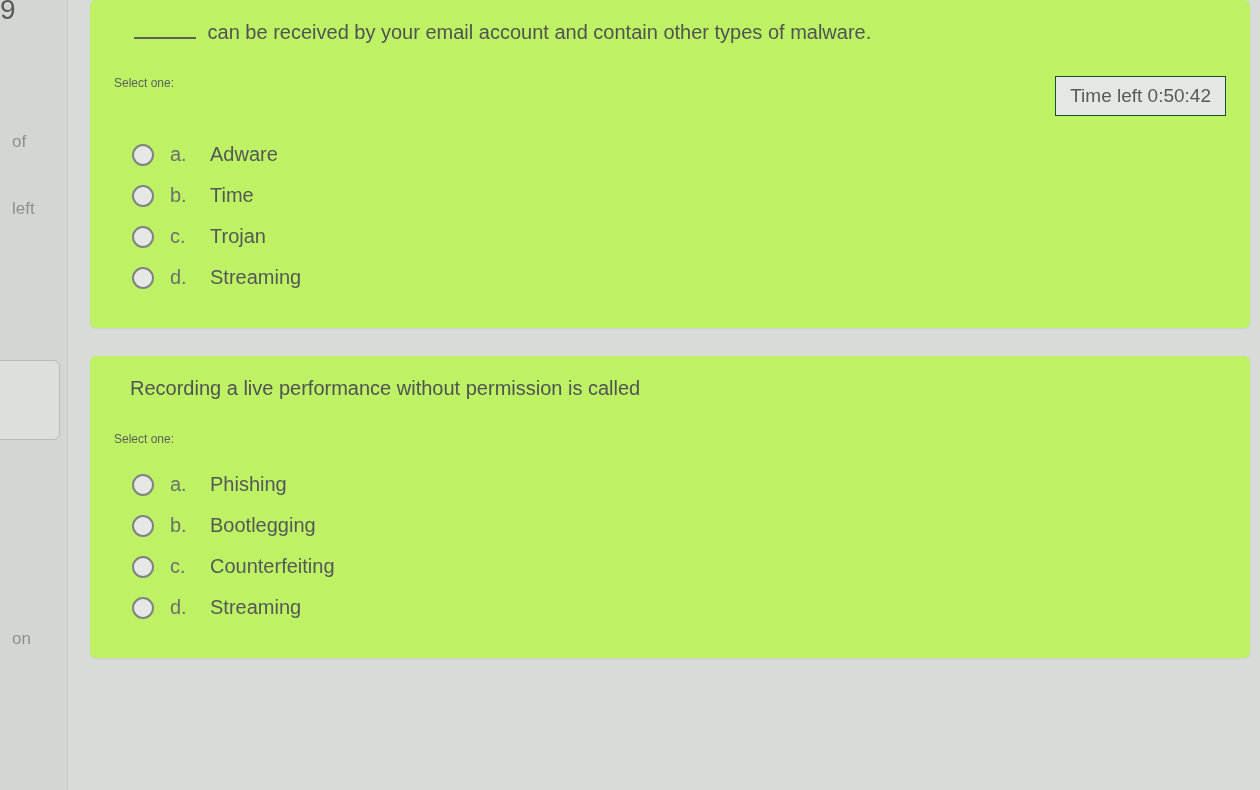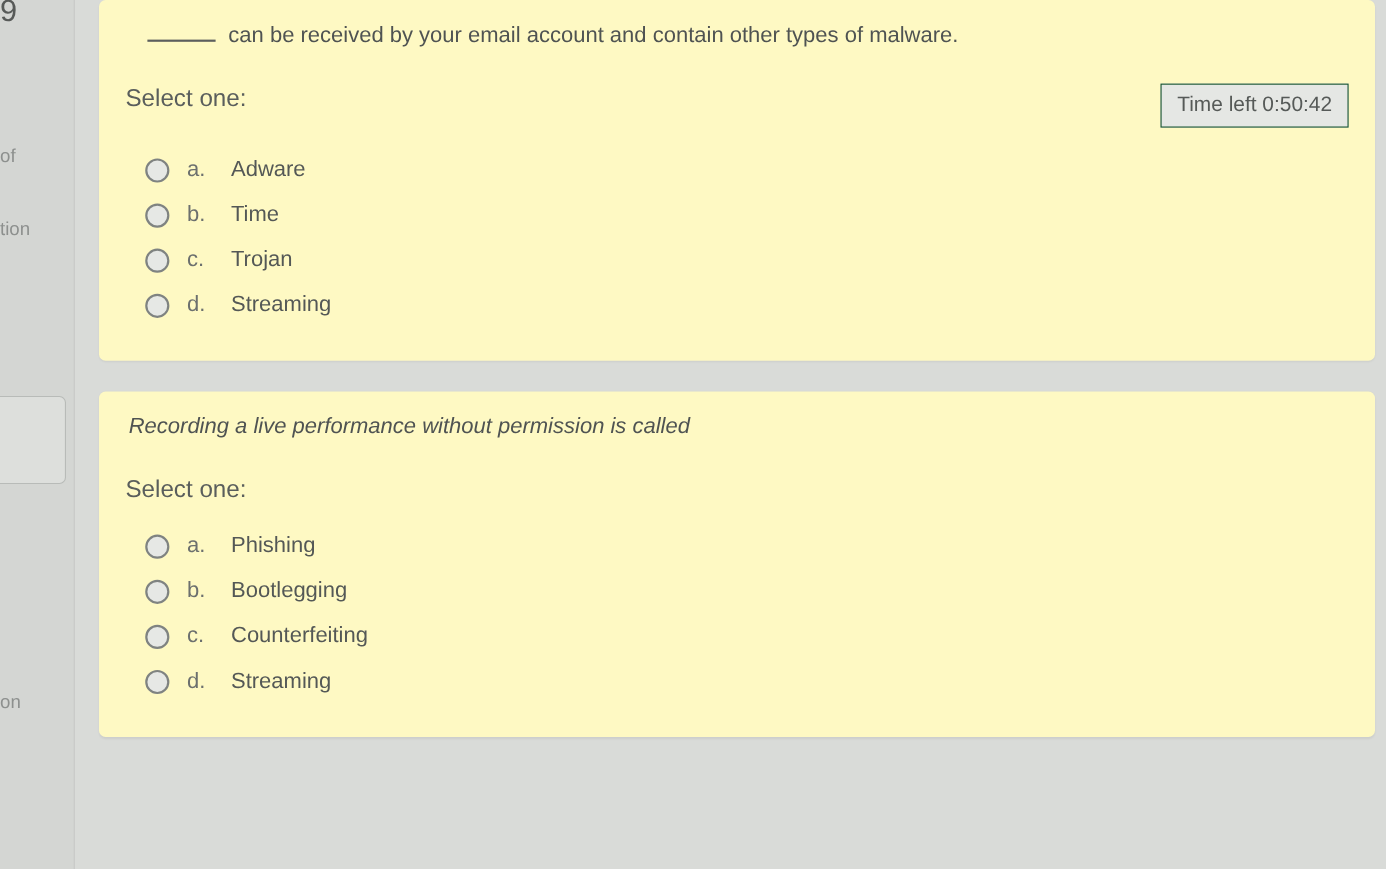--- a/index.html
+++ b/index.html
@@ -26,20 +26,21 @@
       left: 0px;
       top: -6px;
       font-size: 28px;
       color: #575a58;
     }
     .side-frag {
       position: absolute;
       left: 0;
       font-size: 17px;
       color: #8d908e;
+      padding-left: 12px;
     }
     .side-frag.of { top: 132px; }
     .side-frag.tion { top: 199px; }
     .side-frag.on { top: 629px; }
     .side-box {
       position: absolute;
       left: -50px;
       width: 110px;
       height: 80px;
       border: 1px solid #b8bbb8;
@@ -47,21 +48,21 @@
       background: #dddfdc;
     }
     .side-box.one { top: 360px; }
     .main {
       position: absolute;
       left: 90px;
       top: 0;
       right: 10px;
     }
     .card {
-      background: #fef9c3;
+      background: #bef264;
       border-radius: 6px;
       padding: 18px 24px 30px 24px;
       margin-bottom: 28px;
       box-shadow: 0 1px 2px rgba(0,0,0,0.06);
     }
     .qtext {
       font-size: 20px;
       color: #4f5352;
       margin-left: 20px;
       margin-bottom: 30px;
@@ -74,21 +75,21 @@
       margin-right: 6px;
       vertical-align: baseline;
     }
     .select-row {
       display: flex;
       justify-content: space-between;
       align-items: flex-start;
       margin-bottom: 18px;
     }
     .select-label {
-      font-size: 22px;
+      font-size: 12px;
       color: #5a5e5c;
     }
     .timer {
       border: 1px solid #14532d;
       background: #e5e7e4;
       padding: 8px 14px;
       font-size: 19px;
       color: #565a58;
       white-space: nowrap;
     }
@@ -116,21 +117,21 @@
       color: #545856;
       text-align: right;
     }
   </style>
 </head>
 <body>
 
 <div class="left-edge">
   <div class="q-number">9</div>
   <div class="side-frag of">of</div>
-  <div class="side-frag tion">tion</div>
+  <div class="side-frag tion">left</div>
   <div class="side-box one"></div>
   <div class="side-frag on">on</div>
 </div>
 
 <div class="main">
 
   <div class="card">
     <div class="qtext">
       <span class="blank"></span>
       <span>can be received by your email account and contain other types of malware.</span>
@@ -158,21 +159,21 @@
       <span class="opt-text">Trojan</span>
     </div>
     <div class="option">
       <span class="radio"></span>
       <span class="opt-letter">d.</span>
       <span class="opt-text">Streaming</span>
     </div>
   </div>
 
   <div class="card">
-    <div class="qtext" style="margin-left:3px;font-style:italic;">
+    <div class="qtext" style="margin-left:16px;">
       <span>Recording a live performance without permission is called</span>
     </div>
     <div class="select-label" style="margin-bottom:18px;">Select one:</div>
 
     <div class="option">
       <span class="radio"></span>
       <span class="opt-letter">a.</span>
       <span class="opt-text">Phishing</span>
     </div>
     <div class="option">

